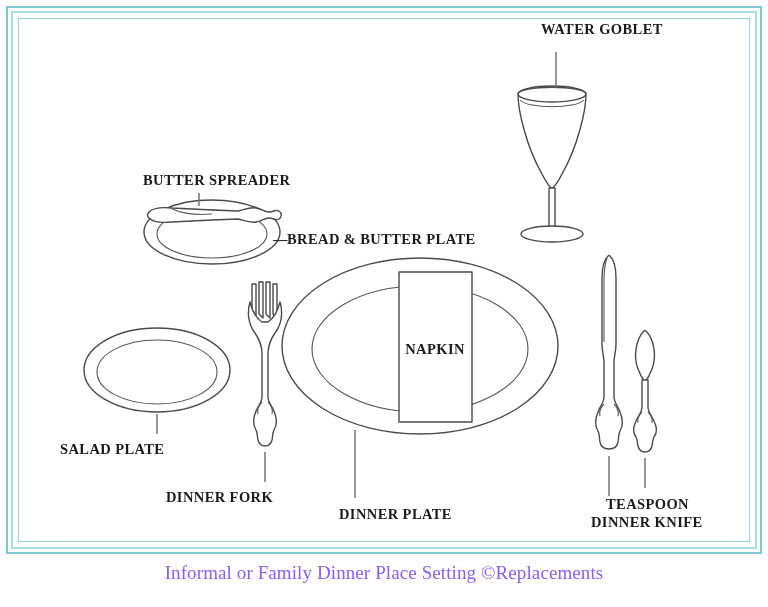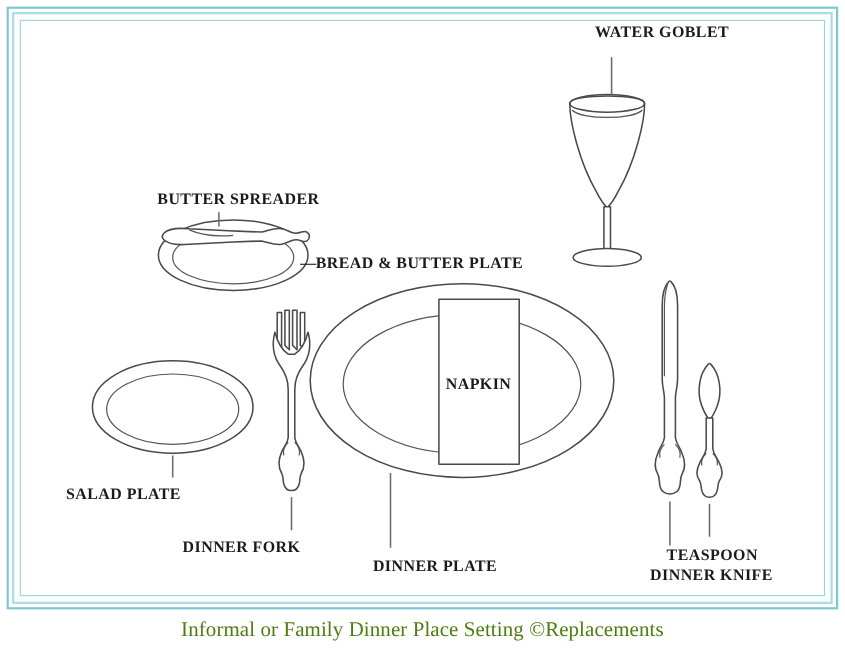--- a/index.html
+++ b/index.html
@@ -94,21 +94,21 @@
 
   
   #caption {
     position: absolute;
     left: 0;
     top: 562px;
     width: 768px;
     text-align: center;
     font-family: "Liberation Serif", "DejaVu Serif", serif;
     font-size: 19px;
-    color: #4d7c0f;
+    color: #8b5cf6;
     letter-spacing: 0.1px;
   }
 </style>
 </head>
 <body>
 
 <div id="page">
 
   <div id="frame-outer">
     <div id="frame-mid">

